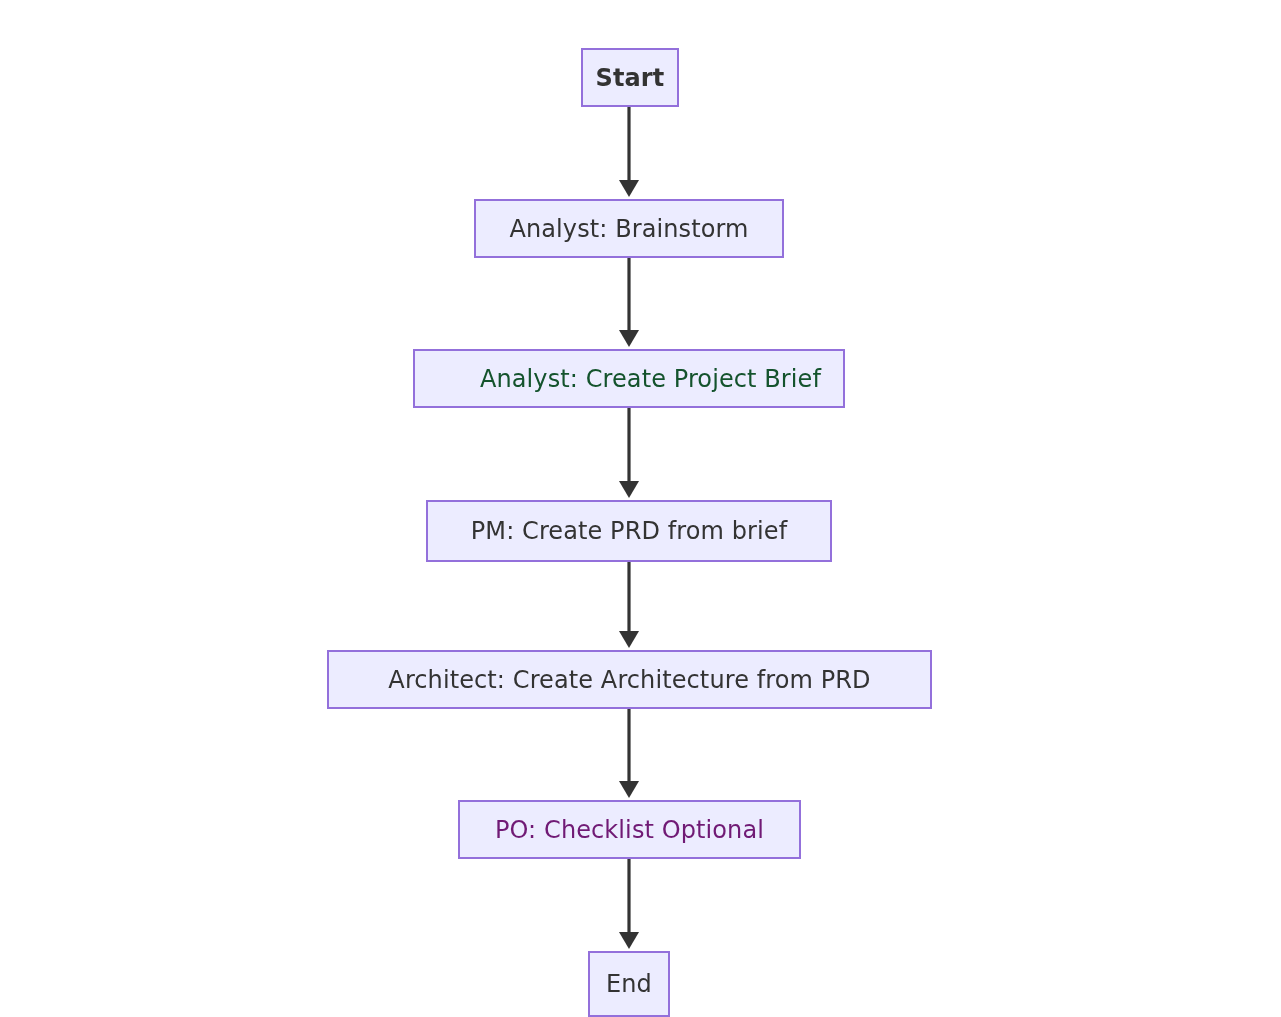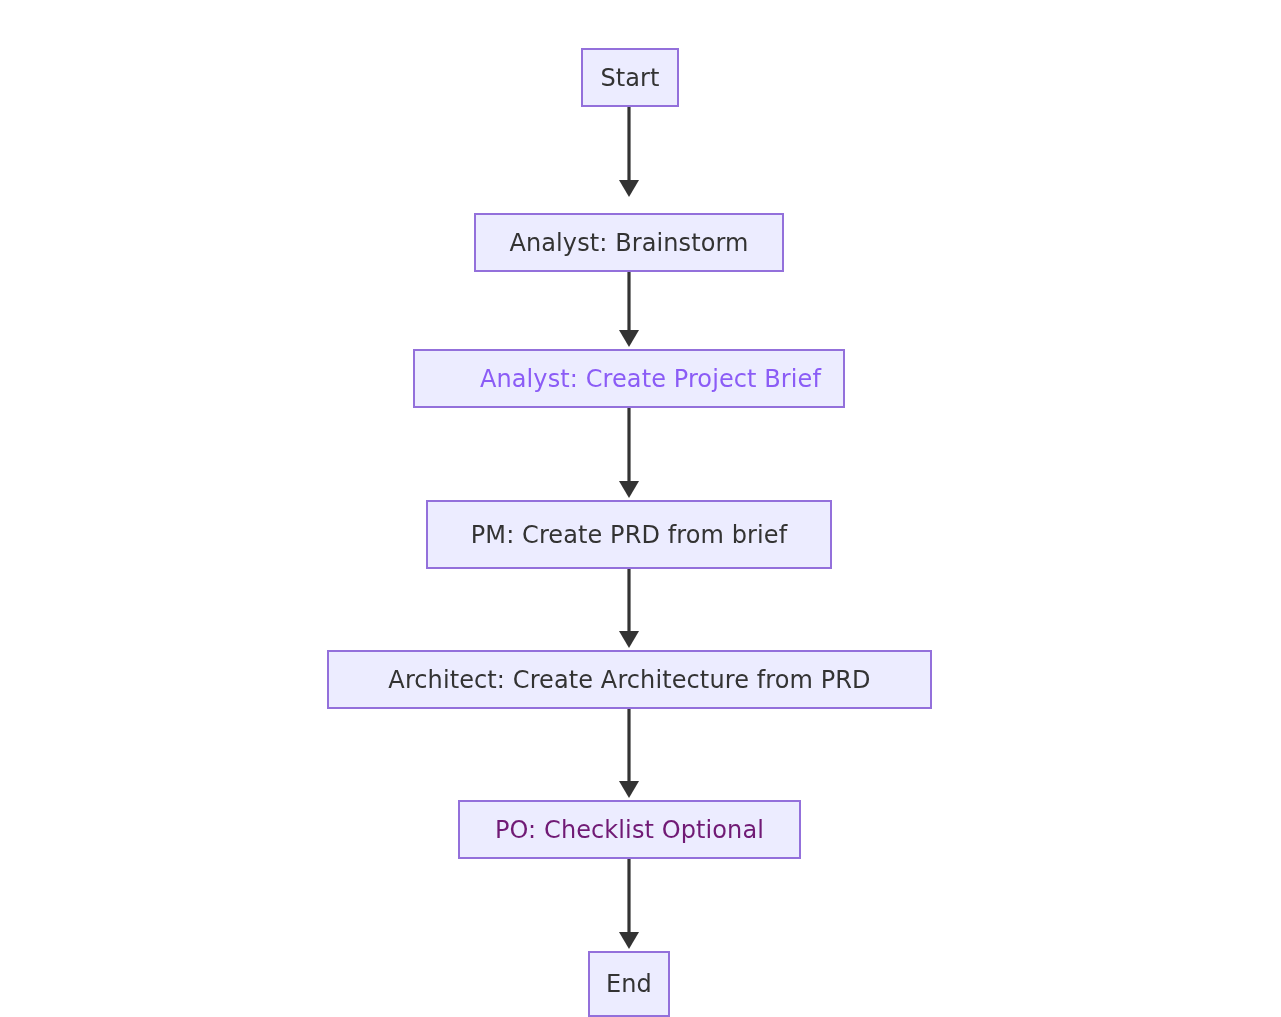--- a/index.html
+++ b/index.html
@@ -78,29 +78,29 @@
         <polygon points="619,781 639,781 629,798" fill="#333333"></polygon>
       </g>
       <g>
         <line x1="629" y1="859" x2="629" y2="934" stroke="#333333" stroke-width="3.2"></line>
         <polygon points="619,932 639,932 629,949" fill="#333333"></polygon>
       </g>
     </svg>
 
   <div id="node-layer">
       <div class="node" style="left: 581px; top: 48px; width: 98px; height: 59px; background: rgb(236, 236, 255); border-color: rgb(147, 112, 219);">
-        <span class="node-label" style="color: rgb(51, 51, 51);">Start</span>
+        <span class="node-label" style="color: rgb(51, 51, 51); font-weight: bold;">Start</span>
       </div>
-      <div class="node" style="left: 474px; top: 199px; width: 310px; height: 59px; background: rgb(236, 236, 255); border-color: rgb(147, 112, 219); margin-top: 14px;">
+      <div class="node" style="left: 474px; top: 199px; width: 310px; height: 59px; background: rgb(236, 236, 255); border-color: rgb(147, 112, 219);">
         <span class="node-label" style="color: rgb(51, 51, 51);">Analyst: Brainstorm</span>
       </div>
       <div class="node" style="left: 413px; top: 349px; width: 432px; height: 59px; background: rgb(236, 236, 255); border-color: rgb(147, 112, 219);">
-        <span class="node-label" style="color: #8b5cf6; margin-left: 43px;">Analyst: Create Project Brief</span>
+        <span class="node-label" style="color: #14532d; margin-left: 43px;">Analyst: Create Project Brief</span>
       </div>
-      <div class="node" style="left: 426px; top: 500px; width: 406px; height: 69px; background: rgb(236, 236, 255); border-color: rgb(147, 112, 219);">
+      <div class="node" style="left: 426px; top: 500px; width: 406px; height: 62px; background: rgb(236, 236, 255); border-color: rgb(147, 112, 219);">
         <span class="node-label" style="color: rgb(51, 51, 51);">PM: Create PRD from brief</span>
       </div>
       <div class="node" style="left: 327px; top: 650px; width: 605px; height: 59px; background: rgb(236, 236, 255); border-color: rgb(147, 112, 219);">
         <span class="node-label" style="color: rgb(51, 51, 51);">Architect: Create Architecture from PRD</span>
       </div>
       <div class="node" style="left: 458px; top: 800px; width: 343px; height: 59px; background: rgb(236, 236, 255); border-color: rgb(147, 112, 219);">
         <span class="node-label" style="color: #701a75;">PO: Checklist Optional</span>
       </div>
       <div class="node" style="left: 588px; top: 951px; width: 82px; height: 66px; background: rgb(236, 236, 255); border-color: rgb(147, 112, 219);">
         <span class="node-label" style="color: rgb(51, 51, 51);">End</span>

